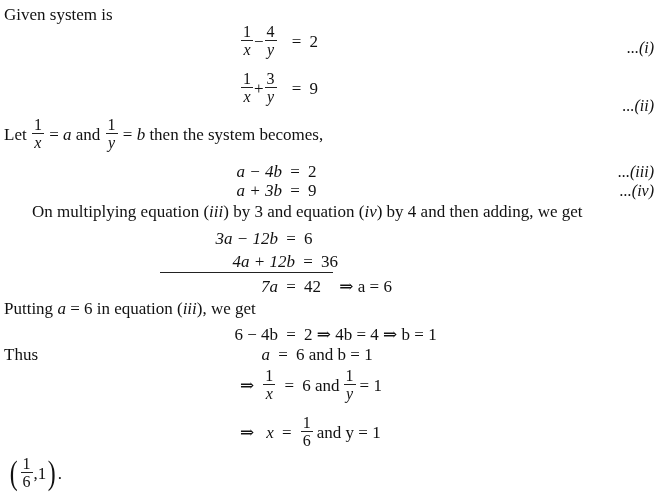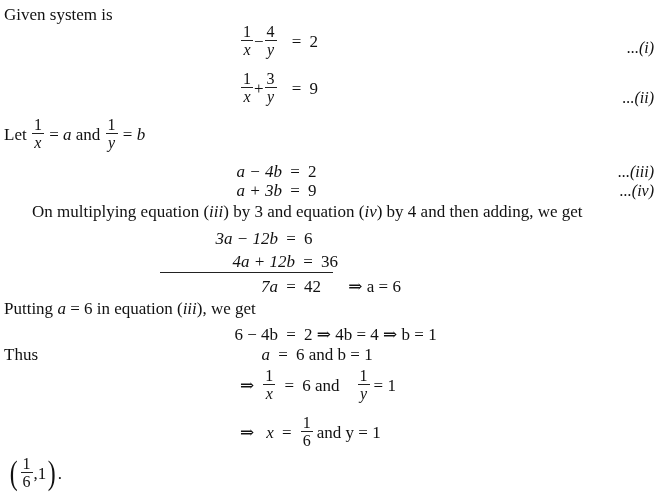--- a/index.html
+++ b/index.html
@@ -44,37 +44,38 @@
     <span class="den">x</span>
   </span>
   <span>+</span>
   <span class="frac">
     <span class="num">3</span>
     <span class="den">y</span>
   </span>
   <span class="eq-sign" style="margin-left:6px">=</span>
   <span>9</span>
 </div>
-<div class="abs tag" style="right:4px; top:90px;"><i>...(ii)</i></div>
+<div class="abs tag" style="right:4px; top:98px;"><i>...(ii)</i></div>
 
 <div class="abs eqn" style="left:4px; top:117px;">
   <span>Let</span>&nbsp;
   <span class="frac">
     <span class="num">1</span>
     <span class="den">x</span>
   </span>&nbsp;
   <span>=</span>&nbsp;
   <i>a</i>&nbsp;
   <span>and</span>&nbsp;
   <span class="frac">
     <span class="num">1</span>
     <span class="den">y</span>
   </span>&nbsp;
   <span>=</span>&nbsp;
   <i>b</i>&nbsp;
+  <span>then the system becomes,</span>
 </div>
 
 <div class="abs" style="left:200px; top:163px; width:130px;">
   <span class="lhs it" style="width:82px;">a − 4b</span><span class="eq-sign">=</span><span>2</span>
 </div>
 <div class="abs tag" style="right:4px; top:164px;"><i>...(iii)</i></div>
 
 <div class="abs" style="left:200px; top:182px; width:130px;">
   <span class="lhs it" style="width:82px;">a + 3b</span><span class="eq-sign">=</span><span>9</span>
 </div>
@@ -86,21 +87,21 @@
 
 <div class="abs" style="left:170px; top:230px;">
   <span class="lhs it" style="width:108px;">3a − 12b</span><span class="eq-sign">=</span><span>6</span>
 </div>
 <div class="abs" style="left:187px; top:253px;">
   <span class="lhs it" style="width:108px;">4a + 12b</span><span class="eq-sign">=</span><span>36</span>
 </div>
 <div class="underline-rule" style="left:160px; top:272px; width:173px;"></div>
 <div class="abs" style="left:170px; top:278px;">
   <span class="lhs it" style="width:108px;">7a</span><span class="eq-sign">=</span><span>42</span>
-  <span style="margin-left:23px;">⇒ a = 6</span>
+  <span style="margin-left:14px;">⇒ a = 6</span>
 </div>
 
 <div class="abs" style="left:4px; top:300px;">
   <span>Putting</span>
   <i>a</i>
   <span>= 6 in equation (</span><i>iii</i><span>), we get</span>
 </div>
 
 <div class="abs" style="left:170px; top:326px;">
   <span class="lhs" style="width:108px;">6 − 4b</span><span class="eq-sign">=</span><span>2 ⇒ 4b = 4 ⇒ b = 1</span>
@@ -111,21 +112,21 @@
   <span class="lhs it" style="width:108px;">a</span><span class="eq-sign">=</span><span>6 and b = 1</span>
 </div>
 
 <div class="abs eqn" style="left:240px; top:368px;">
   <span style="margin-right:8px;">⇒</span>
   <span class="frac">
     <span class="num">1</span>
     <span class="den">x</span>
   </span>
   <span class="eq-sign">=</span>
-  <span style="margin-right:17px;">6 and</span>
+  <span style="margin-right:3px;">6 and</span>
   <span class="frac">
     <span class="num">1</span>
     <span class="den">y</span>
   </span>
   <span style="margin-left:3px;">= 1</span>
 </div>
 
 <div class="abs eqn" style="left:240px; top:415px;">
   <span style="margin-right:12px;">⇒</span>
   <i>x</i>

